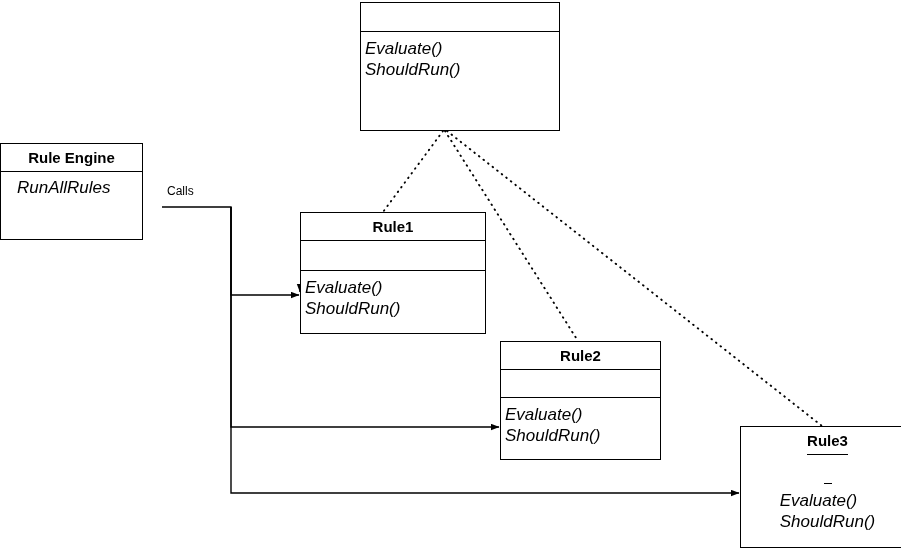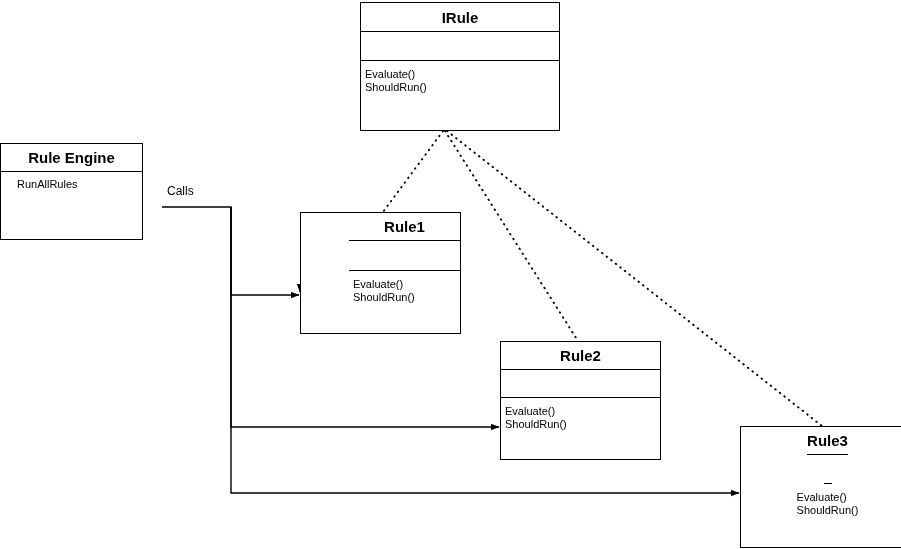--- a/index.html
+++ b/index.html
@@ -48,24 +48,25 @@
   }
   .uml-attrs {
     box-sizing: border-box;
     border-bottom: 1.4px solid #000000;
     font-size: 15px;
     padding: 5px 4px 0 4px;
     line-height: 1.18;
   }
   .uml-methods {
     box-sizing: border-box;
-    font-size: 11px;
+    font-size: 17px;
     padding: 7px 4px 0 4px;
     line-height: 1.22;
     flex: 1 1 auto;
+    font-style: italic;
   }
   .uml-row {
     white-space: nowrap;
   }
   .edge-label {
     position: absolute;
     font-size: 12px;
     line-height: 1;
     color: #000000;
     z-index: 3;
@@ -92,36 +93,35 @@
     <path d="M447,131 L822,426" fill="none" stroke="#000000" stroke-width="1.9" stroke-linecap="round" stroke-dasharray="0.6 5.2"></path>
 
     <path d="M162,207 L231,207 L231,295 L299,295" fill="none" stroke="#000000" stroke-width="1.4" marker-end="url(#arrowhead)"></path>
     <path d="M231,207 L231,427 L499,427" fill="none" stroke="#000000" stroke-width="1.4" marker-end="url(#arrowhead)"></path>
     <path d="M231,207 L231,493 L739,493" fill="none" stroke="#000000" stroke-width="1.4" marker-end="url(#arrowhead)"></path>
 
     <path d="M300,286 L300,292" fill="none" stroke="#000000" stroke-width="1.4" marker-end="url(#arrowhead-down)"></path>
   </svg>
 
   <div class="uml-box" style="left:360px; top:2px; width:200px; height:129px;">
-    <div class="uml-title" style="height:29px;">IRule</div>
     <div class="uml-attrs" style="height:29px;"></div>
     <div class="uml-methods">
       <div class="uml-row">Evaluate()</div>
       <div class="uml-row">ShouldRun()</div>
     </div>
   </div>
 
   <div class="uml-box" style="left:0px; top:143px; width:143px; height:97px;">
     <div class="uml-title" style="height:28px;">Rule Engine</div>
     <div class="uml-methods" style="padding-top:6px;padding-left:16px;">
       <div class="uml-row">RunAllRules</div>
     </div>
   </div>
 
-  <div class="uml-box" style="left:300px; top:212px; width:161px; height:122px;padding-left:48px;">
+  <div class="uml-box" style="left:300px; top:212px; width:186px; height:122px;">
     <div class="uml-title" style="height:28px;">Rule1</div>
     <div class="uml-attrs" style="height:30px;"></div>
     <div class="uml-methods">
       <div class="uml-row">Evaluate()</div>
       <div class="uml-row">ShouldRun()</div>
     </div>
   </div>
 
   <div class="uml-box" style="left:500px; top:341px; width:161px; height:119px;justify-content:center;">
     <div class="uml-title" style="height:28px;">Rule2</div>

